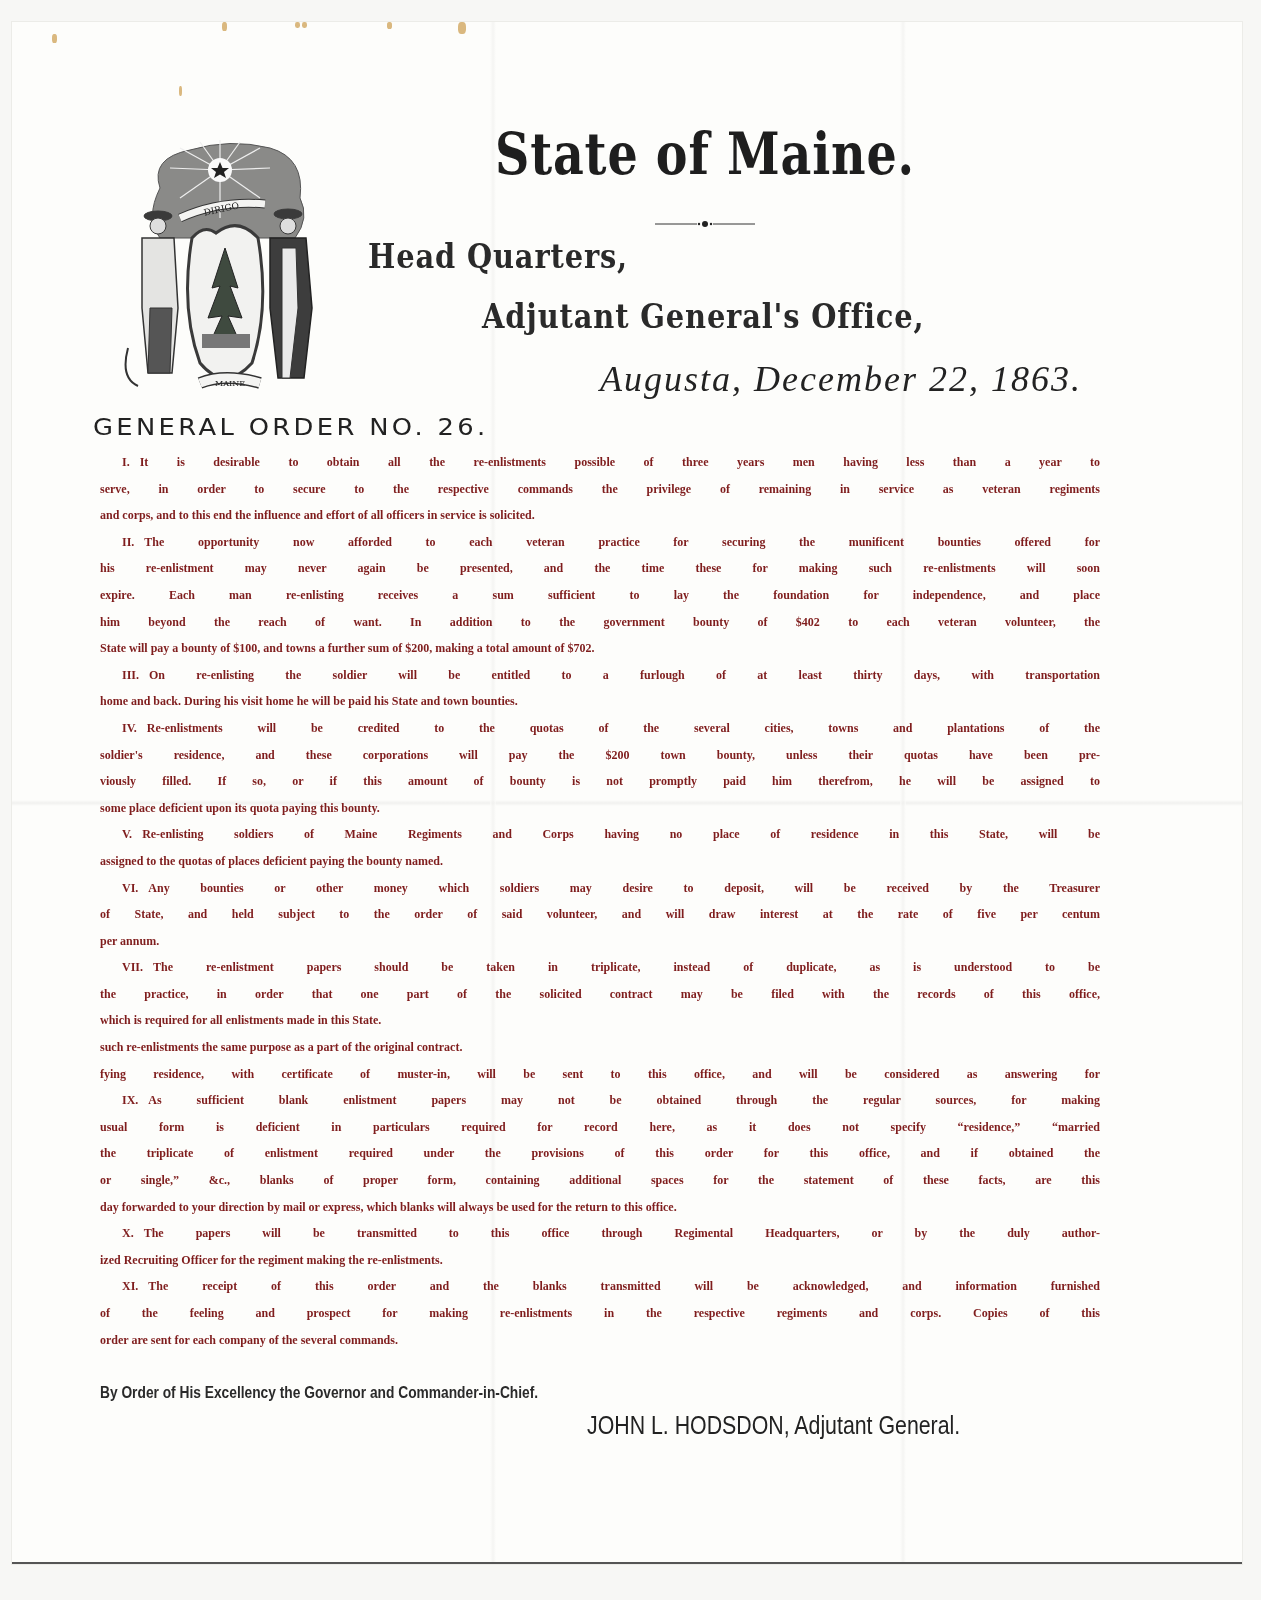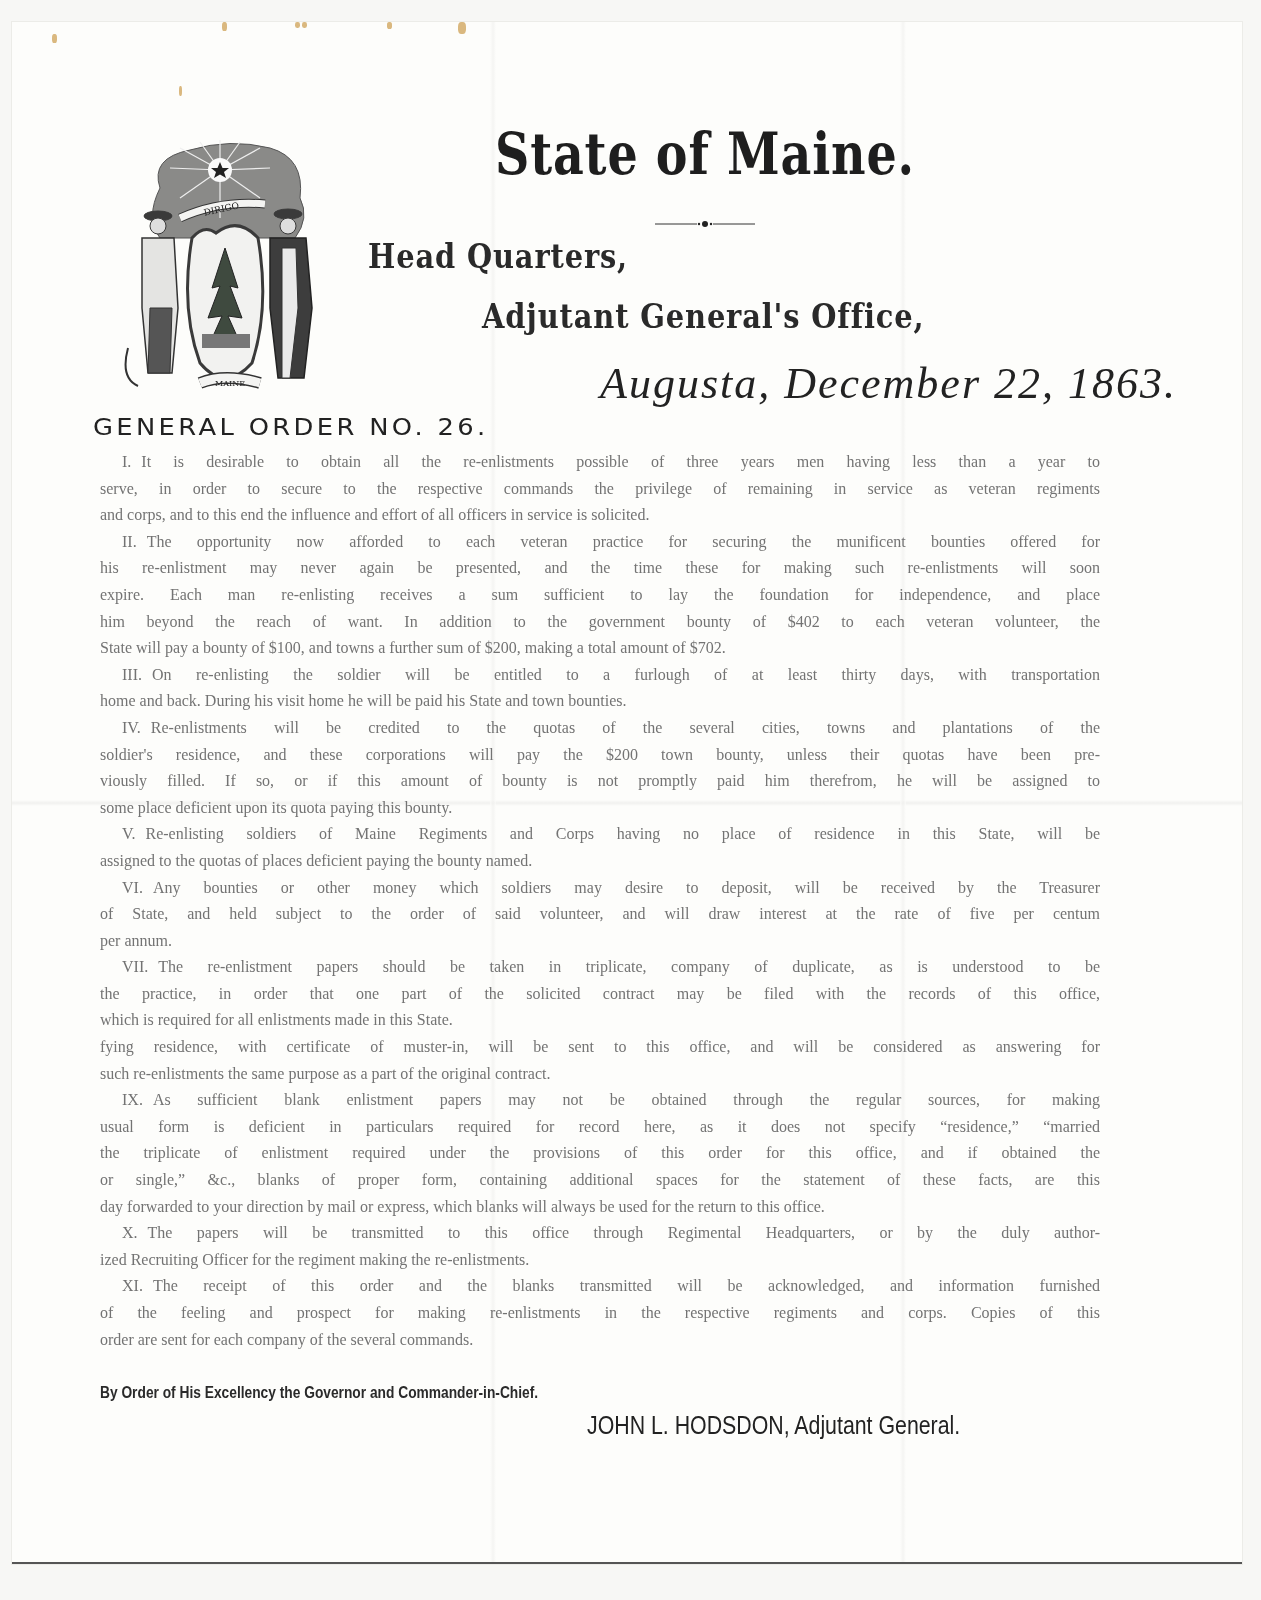--- a/index.html
+++ b/index.html
@@ -42,33 +42,34 @@
   }
   .adj {
     position:absolute; left:482px; top:296px;
     font-family:"DejaVu Serif", serif; font-weight:bold; font-size:34px;
     color:#2a2a2a; white-space:nowrap; letter-spacing:1px;
     transform: scaleX(0.85); transform-origin:left top;
   }
   .dateline {
     position:absolute; left:600px; top:358px;
     font-family:"Liberation Serif", serif; font-style:italic;
-    font-size:44px; color:#222; white-space:nowrap; letter-spacing:2px;
+    font-size:36px; color:#222; white-space:nowrap; letter-spacing:2px;
   }
   .order-title {
     position:absolute; left:93px; top:414px;
     font-family:"DejaVu Sans", sans-serif; font-size:23px; color:#222;
     letter-spacing:3px; white-space:nowrap;
     transform: scaleX(1.12); transform-origin:left top;
   }
   .body {
     position:absolute; left:122px; top:449px; width:978px;
     font-family:"Liberation Serif", serif;
-    font-size:16px; line-height:26.6px; color:#737373;
+    font-size:12px; line-height:26.6px; color:#7f1d1d;
     text-align: justify;
+    font-weight: bold;
   }
   .para { text-indent: 0; margin:0; }
   .para .num { margin-right: 10px; }
   .line { display:block; text-align:justify; text-align-last:justify; white-space:nowrap; }
   .line.last { text-align-last:left; }
   .by-order {
     position:absolute; left:100px; top:1384px;
     font-family:"Liberation Sans", sans-serif; font-weight:bold;
     font-size:16px; color:#2a2a2a; white-space:nowrap;
     transform: scaleX(0.86); transform-origin:left top;
@@ -175,27 +176,27 @@
     <div class="para">
       <span class="line"><span class="num">V.</span><span>Re-enlisting soldiers of Maine Regiments and Corps having no place of residence in this State, will be</span></span>
       <span class="line last" style="margin-left: -22px;">assigned to the quotas of places deficient paying the bounty named.</span>
     </div>
     <div class="para">
       <span class="line"><span class="num">VI.</span><span>Any bounties or other money which soldiers may desire to deposit, will be received by the Treasurer</span></span>
       <span class="line" style="margin-left: -22px;">of State, and held subject to the order of said volunteer, and will draw interest at the rate of five per centum</span>
       <span class="line last" style="margin-left: -22px;">per annum.</span>
     </div>
     <div class="para">
-      <span class="line"><span class="num">VII.</span><span>The re-enlistment papers should be taken in triplicate, company of duplicate, as is understood to be</span></span>
+      <span class="line"><span class="num">VII.</span><span>The re-enlistment papers should be taken in triplicate, instead of duplicate, as is understood to be</span></span>
       <span class="line" style="margin-left: -22px;">the practice, in order that one part of the solicited contract may be filed with the records of this office,</span>
       <span class="line last" style="margin-left: -22px;">which is required for all enlistments made in this State.</span>
     </div>
     <div class="para">
+      <span class="line last" style="margin-left: -22px;">such re-enlistments the same purpose as a part of the original contract.</span>
       <span class="line" style="margin-left: -22px;">fying residence, with certificate of muster-in, will be sent to this office, and will be considered as answering for</span>
-      <span class="line last" style="margin-left: -22px;">such re-enlistments the same purpose as a part of the original contract.</span>
     </div>
     <div class="para">
       <span class="line"><span class="num">IX.</span><span>As sufficient blank enlistment papers may not be obtained through the regular sources, for making</span></span>
       <span class="line" style="margin-left: -22px;">usual form is deficient in particulars required for record here, as it does not specify “residence,” “married</span>
       <span class="line" style="margin-left: -22px;">the triplicate of enlistment required under the provisions of this order for this office, and if obtained the</span>
       <span class="line" style="margin-left: -22px;">or single,” &amp;c., blanks of proper form, containing additional spaces for the statement of these facts, are this</span>
       <span class="line last" style="margin-left: -22px;">day forwarded to your direction by mail or express, which blanks will always be used for the return to this office.</span>
     </div>
     <div class="para">
       <span class="line"><span class="num">X.</span><span>The papers will be transmitted to this office through Regimental Headquarters, or by the duly author-</span></span>

